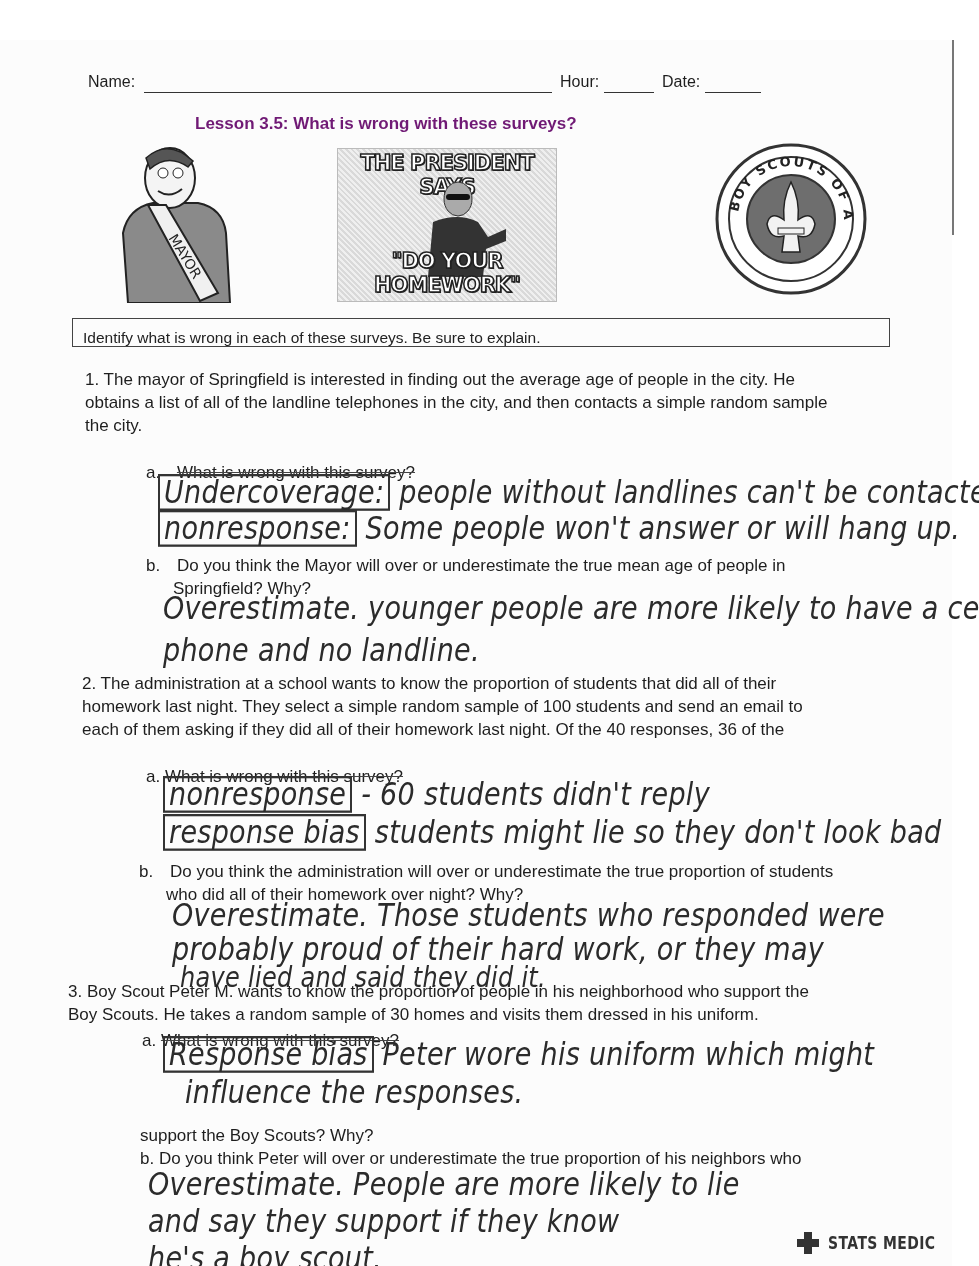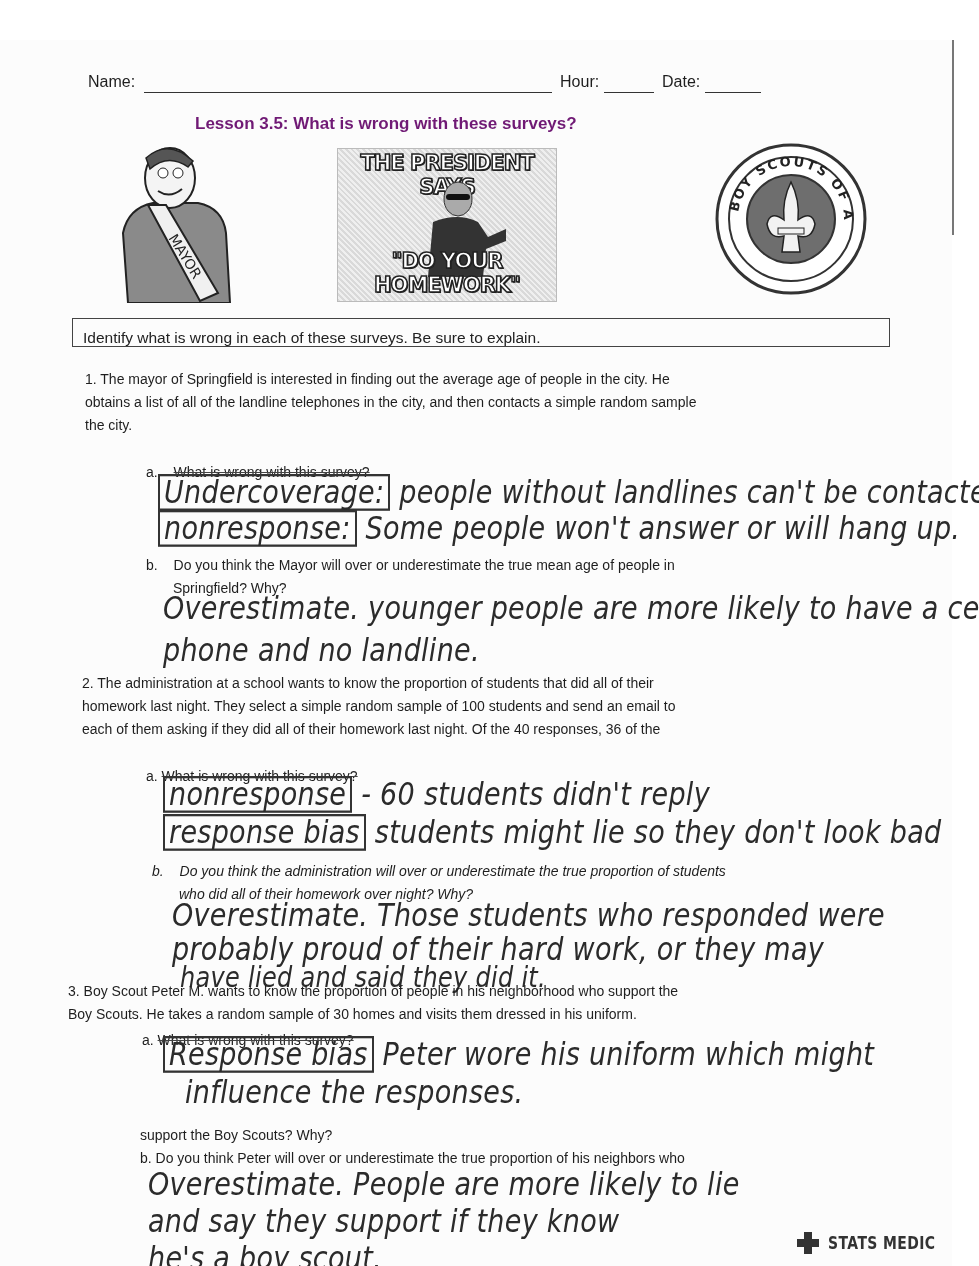--- a/index.html
+++ b/index.html
@@ -11,21 +11,21 @@
     }
     .page {
       position: absolute; left: 0; top: 40px; width: 952px; height: 1226px;
       background: #fcfcfc;
     }
     .edge-line {
       position: absolute; left: 952px; top: 40px; width: 2px; height: 195px;
       background: #777;
     }
     .abs { position: absolute; }
-    .print { font-size: 14px; line-height: 23px; color: #1e1e1e; }
+    .print { font-size: 17px; line-height: 23px; color: #1e1e1e; }
     .hand {
       font-family: "DejaVu Sans", sans-serif;
       font-size: 27px; color: #2b2b2b; letter-spacing: 0.3px;
       font-style: italic; font-weight: normal;
       transform: scaleY(1.15); transform-origin: left top;
       white-space: nowrap;
     }
     .hand-box {
       border: 2px solid #333; padding: 0 4px; display: inline-block; line-height: 28px;
     }
@@ -153,21 +153,21 @@
   <span class="strike">What is wrong with this survey?</span>
 </div>
 <div class="abs hand" style="left:163px; top:776px;">
   <span class="hand-box">nonresponse</span>
   <span>- 60 students didn't reply</span>
 </div>
 <div class="abs hand" style="left:163px; top:814px;">
   <span class="hand-box">response bias</span>
   <span>students might lie so they don't look bad</span>
 </div>
-<div class="abs print" style="left:152px; top:860px;font-style:italic;">
+<div class="abs print" style="left:139px; top:860px;">
   <span>b.</span>
   <span style="margin-left:12px;">Do you think the administration will over or underestimate the true proportion of students</span>
   <div style="margin-left:27px;">who did all of their homework over night?  Why?</div>
 </div>
 <div class="abs hand" style="left:172px; top:897px;">Overestimate. Those students who responded were</div>
 <div class="abs hand" style="left:172px; top:931px;">probably proud of their hard work, or they may</div>
 <div class="abs hand" style="left:180px; top:962px; font-size:24px;">have lied and said they did it.</div>
 
 <div class="abs print" style="left:68px; top:980px; width:820px;">
   <div>3. Boy Scout Peter M. wants to know the proportion of people in his neighborhood who support the</div>

